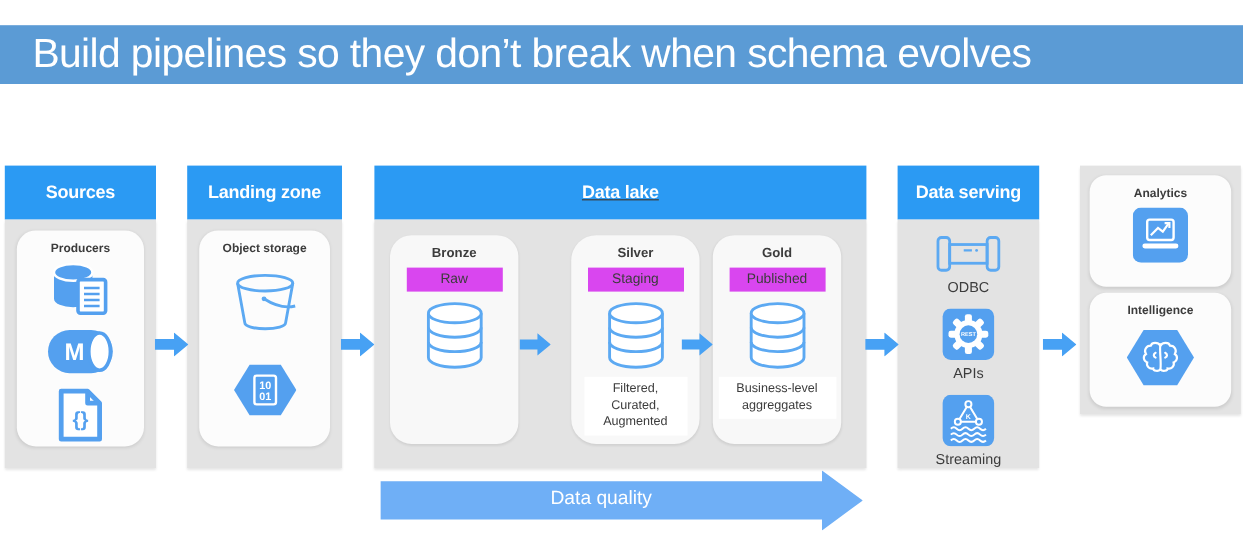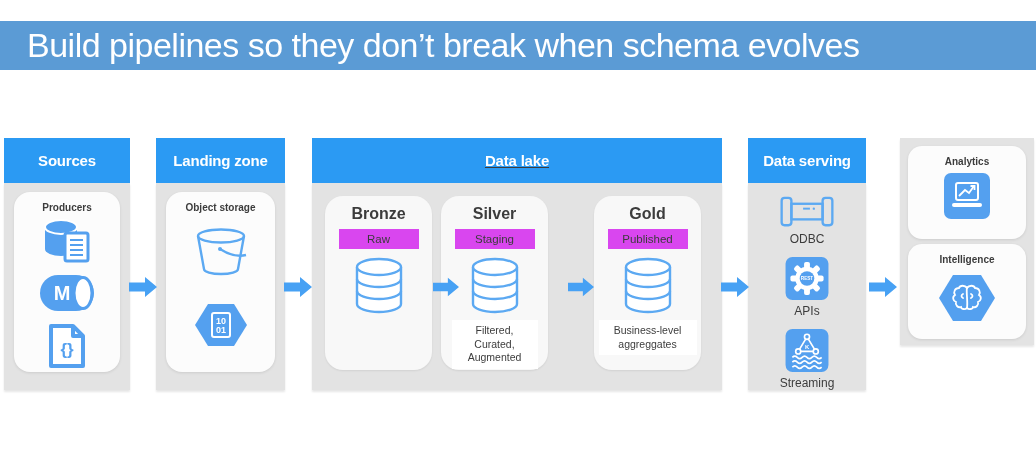--- a/index.html
+++ b/index.html
@@ -23,23 +23,23 @@
   .card{position:absolute;background:#FCFCFC;border-radius:16px;box-shadow:0 1px 3px rgba(0,0,0,0.10);
         display:flex;flex-direction:column;align-items:center;}
   .card-title{font-size:10px;font-weight:700;color:#3c3c3c;margin-top:10px;}
   .producers-card{left:10px;top:9px;width:106px;height:180px;}
   .storage-card{left:10px;top:9px;width:109px;height:180px;}
   .producers-card svg{display:block;}
   
   .tier{position:absolute;top:13px;width:107px;height:174px;background:#F8F8F8;border-radius:18px;
         box-shadow:0 1px 2px rgba(0,0,0,0.08);display:flex;flex-direction:column;align-items:center;}
   .tier-bronze{left:13px;}
-  .tier-silver{left:129px;}
+  .tier-silver{left:164px;border-radius:21px;}
   .tier-gold{left:282px;}
-  .tier-title{font-size:16px;font-weight:700;margin-top:9px;}
+  .tier-title{font-size:11px;font-weight:700;margin-top:9px;}
   .tag-box{margin-top:6px;background:#d946ef;font-size:11.5px;color:#3c3c3c;padding:4px 0;width:80px;text-align:center;}
   .note-box{margin-top:6px;background:#ffffff;font-size:10.5px;color:#3c3c3c;padding:4px 3px;
             text-align:center;line-height:1.3;white-space:pre-line;}
   .note-silver{width:80px;}
   .note-gold{width:92px;}
   .tier .cyl{margin-top:7px;}
   
   .serving-body{display:flex;flex-direction:column;align-items:center;}
   .serv-label{font-size:12px;color:#3c3c3c;margin-top:4px;}
   
@@ -248,14 +248,20 @@
   <svg class="flow-arrow" style="left:568px" width="26" height="20" viewBox="0 0 28 20">
     <polygon points="0,5.5 16,5.5 16,0 28,10 16,20 16,14.5 0,14.5" fill="#47A1F4"></polygon>
     </svg>
   <svg class="flow-arrow" style="left:721px" width="28" height="20" viewBox="0 0 28 20">
     <polygon points="0,5.5 16,5.5 16,0 28,10 16,20 16,14.5 0,14.5" fill="#47A1F4"></polygon>
     </svg>
   <svg class="flow-arrow" style="left:869px" width="28" height="20" viewBox="0 0 28 20">
     <polygon points="0,5.5 16,5.5 16,0 28,10 16,20 16,14.5 0,14.5" fill="#47A1F4"></polygon>
     </svg>
 
+  <div class="quality-arrow">
+    <svg width="402" height="50" viewBox="0 0 402 50">
+      <polygon points="0,9 368,9 368,0 402,25 368,50 368,41 0,41" fill="#6FAFF6"></polygon>
+    </svg>
+    <div class="quality-label">Data quality</div>
+  </div>
 
 </div>
 
 </body></html>

